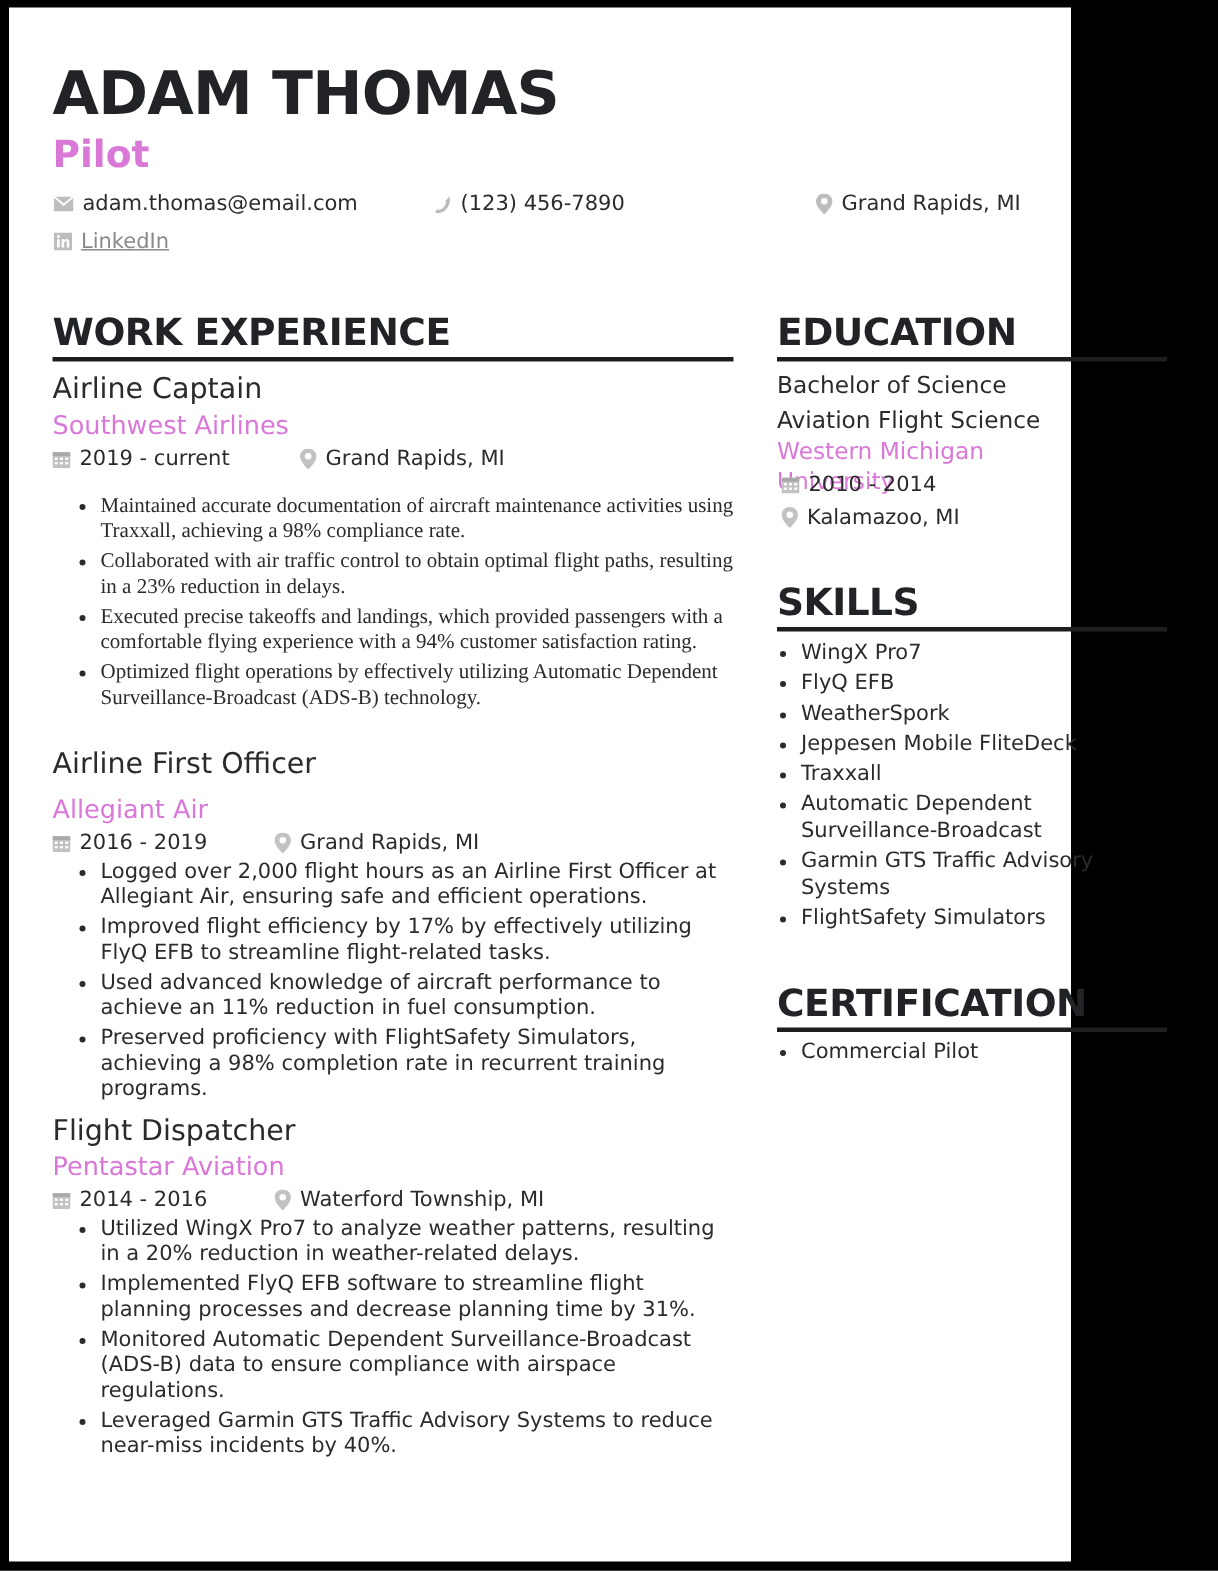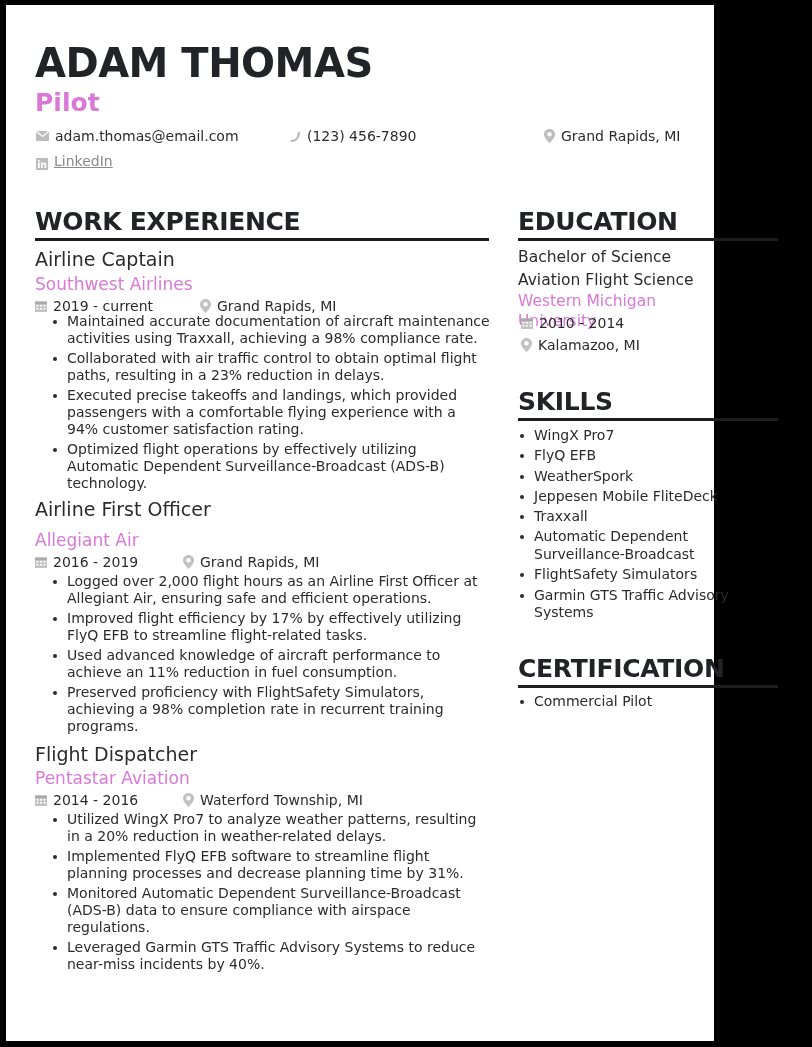--- a/index.html
+++ b/index.html
@@ -74,21 +74,21 @@
   <div class="contact" style="left:538px; top:122px;">
     <span class="ic">
       <svg width="11" height="14" viewBox="0 0 11 14">
           <path d="M5.5 0 C2.5 0 0 2.3 0 5.2 C0 9 5.5 14 5.5 14 C5.5 14 11 9 11 5.2 C11 2.3 8.5 0 5.5 0 Z" fill="#bdbdbd"></path>
           <circle cx="5.5" cy="5.2" r="2.2" fill="#fff"></circle>
         </svg>
     </span>
     <span>Grand Rapids, MI</span>
   </div>
 
-  <div class="contact" style="left:30px; top:147px;align-items:flex-end;">
+  <div class="contact" style="left:30px; top:147px;">
     <span class="ic">
       <svg width="12" height="12" viewBox="0 0 12 12">
           <rect width="12" height="12" fill="#bdbdbd"></rect>
           <rect x="2" y="4.5" width="1.8" height="5.5" fill="#fff"></rect>
           <circle cx="2.9" cy="2.7" r="1" fill="#fff"></circle>
           <path d="M5 4.5 H6.7 V5.3 C7.1 4.7 7.8 4.4 8.5 4.4 C9.6 4.4 10.2 5.1 10.2 6.4 V10 H8.5 V6.8 C8.5 6.2 8.2 5.9 7.8 5.9 C7.2 5.9 6.8 6.3 6.8 6.9 V10 H5 Z" fill="#fff"></path>
         </svg>
     </span>
     <span class="link">LinkedIn</span>
   </div>
@@ -119,21 +119,21 @@
     <span class="seg">
       <span class="ic">
         <svg width="11" height="14" viewBox="0 0 11 14">
             <path d="M5.5 0 C2.5 0 0 2.3 0 5.2 C0 9 5.5 14 5.5 14 C5.5 14 11 9 11 5.2 C11 2.3 8.5 0 5.5 0 Z" fill="#c2c2c2"></path>
             <circle cx="5.5" cy="5.2" r="2.2" fill="#fff"></circle>
           </svg>
       </span>
       <span>Grand Rapids, MI</span>
     </span>
   </div>
-  <ul class="bullets" style="top:308px;">
+  <ul class="bullets" style="top:324px;font-family:Liberation Serif, serif;">
     <li>Maintained accurate documentation of aircraft maintenance activities using Traxxall, achieving a 98% compliance rate.</li>
     <li>Collaborated with air traffic control to obtain optimal flight paths, resulting in a 23% reduction in delays.</li>
     <li>Executed precise takeoffs and landings, which provided passengers with a comfortable flying experience with a 94% customer satisfaction rating.</li>
     <li>Optimized flight operations by effectively utilizing Automatic Dependent Surveillance-Broadcast (ADS-B) technology.</li>
   </ul>
 
   <div class="job-title" style="top:492px;">Airline First Officer</div>
   <div class="company" style="top:525px;">Allegiant Air</div>
   <div class="meta" style="top:548px;">
     <span class="seg" style="width:148px;">
@@ -241,22 +241,22 @@
 
   <div class="section-h" style="left:512px; top:382px;">SKILLS</div>
   <div class="rule" style="left:512px; top:413px; width:260px;"></div>
   <ul class="side" style="top:422px;">
     <li>WingX Pro7</li>
     <li>FlyQ EFB</li>
     <li>WeatherSpork</li>
     <li>Jeppesen Mobile FliteDeck</li>
     <li>Traxxall</li>
     <li>Automatic Dependent Surveillance-Broadcast</li>
+    <li>Garmin GTS Traffic Advisory Systems</li>
     <li>FlightSafety Simulators</li>
-    <li>Garmin GTS Traffic Advisory Systems</li>
   </ul>
 
   <div class="section-h" style="left:512px; top:649px;">CERTIFICATION</div>
   <div class="rule" style="left:512px; top:680px; width:260px;"></div>
   <ul class="side" style="top:688px;">
     <li>Commercial Pilot</li>
   </ul>
 
 </div>
 

